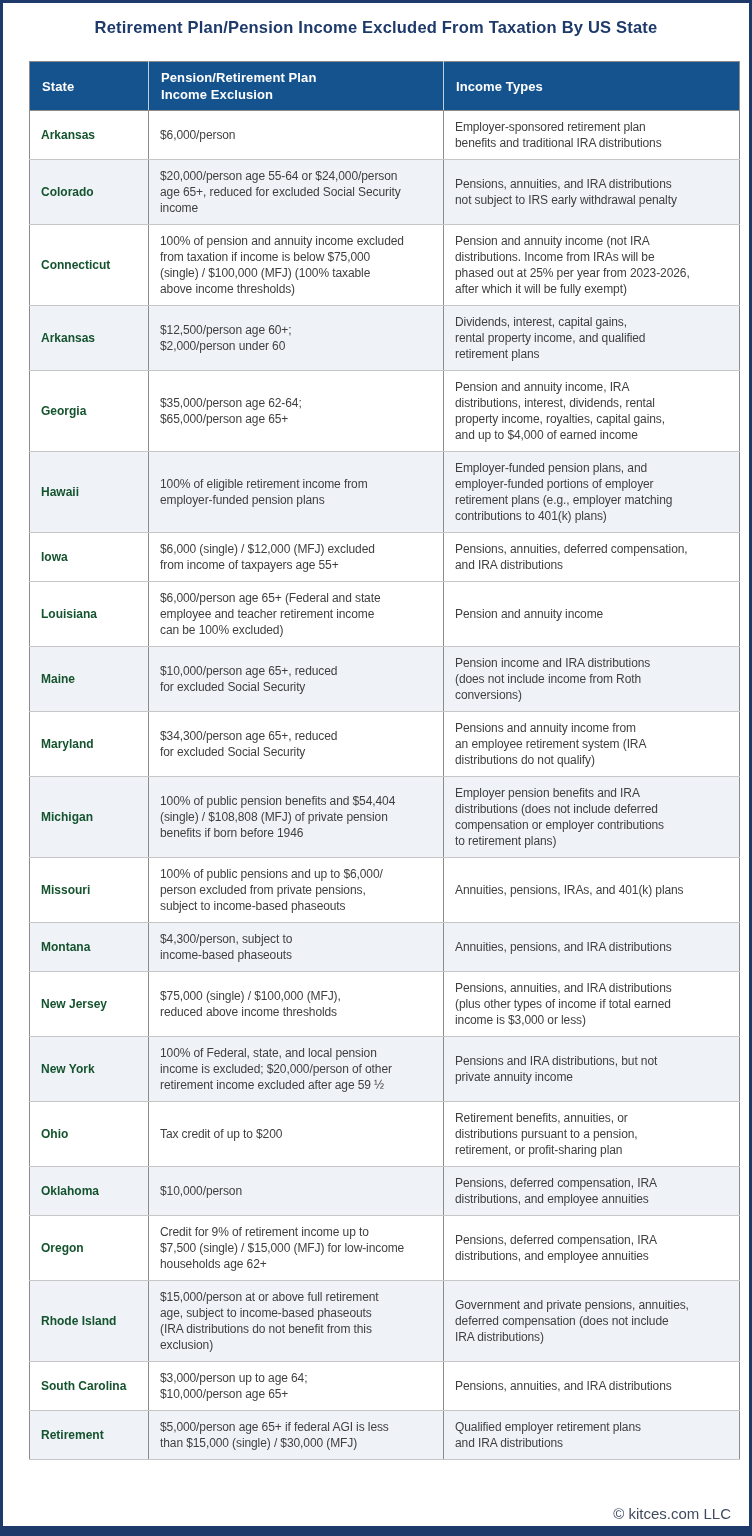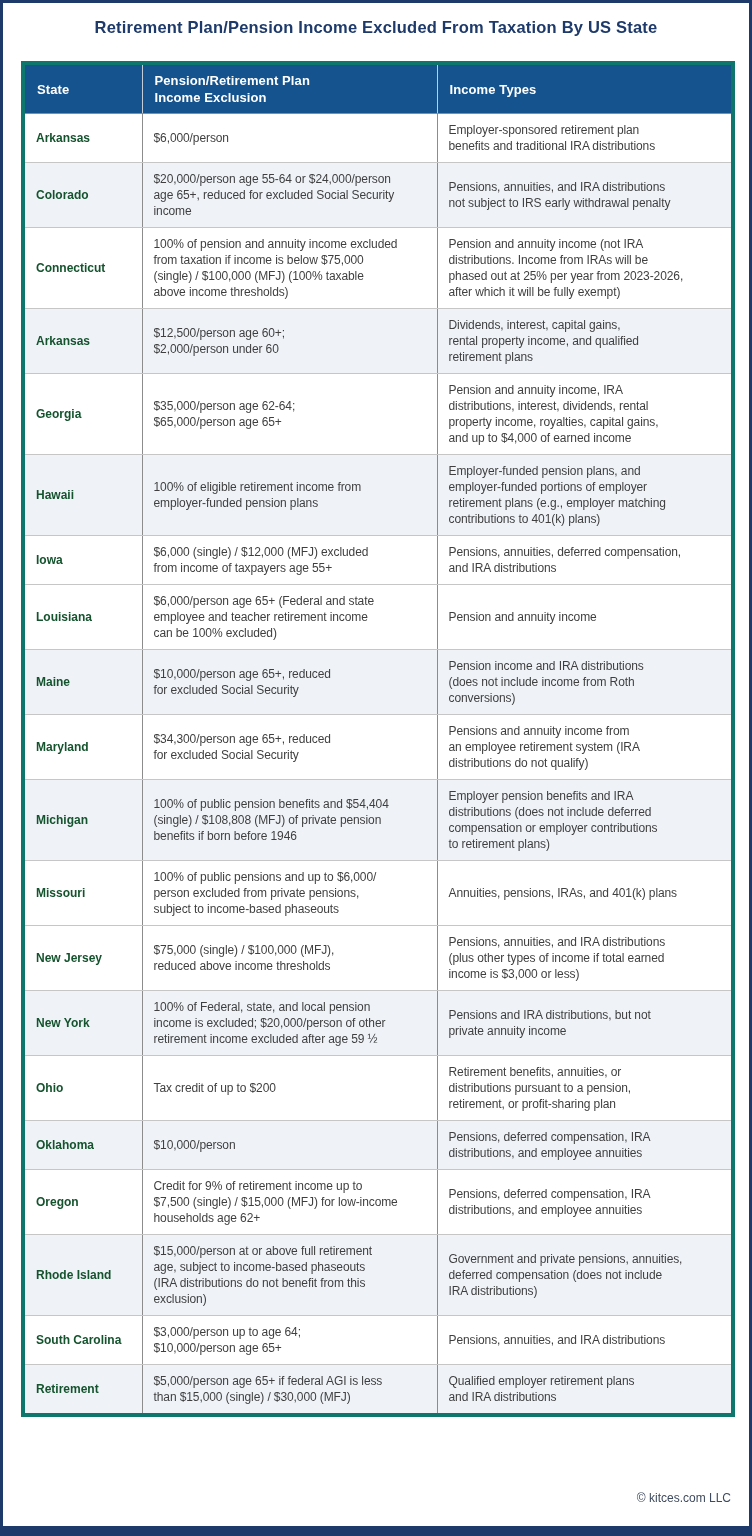--- a/index.html
+++ b/index.html
@@ -20,25 +20,25 @@
     margin: 0;
     padding-top: 13px;
     text-align: center;
     font-size: 16.5px;
     line-height: 22px;
     font-weight: bold;
     color: #1D3A6B;
     letter-spacing: 0.2px;
   }
   table.tax-table {
-    margin: 23px 0 0 18px;
+    margin: 23px 0 0 26px;
     width: 710px;
     border-collapse: collapse;
     table-layout: fixed;
-    border: 4px solid #0f766e;
+    border: 1px solid #0f766e;
   }
   .tax-table th {
     background: #15538E;
     color: #ffffff;
     font-size: 13px;
     line-height: 17px;
     font-weight: bold;
     text-align: left;
     vertical-align: middle;
     padding: 7px 12px;
@@ -65,22 +65,22 @@
   }
   .tax-table td.state {
     font-weight: bold;
     color: #14532d;
     letter-spacing: 0;
   }
   .tax-table tr.alt td { background: #EFF3F8; }
   .copyright {
     position: absolute;
     right: 18px;
-    bottom: 28px;
-    font-size: 12px;
+    bottom: 11px;
+    font-size: 15px;
     color: #3E4A5E;
   }
   .bottom-bar {
     position: absolute;
     left: 0; right: 0; bottom: 0;
     height: 7px;
     background: #1D3A6B;
   }
 </style>
 </head>
@@ -195,20 +195,26 @@
 compensation or employer contributions
 to retirement plans)</td>
         </tr>
         <tr>
           <td class="state">Missouri</td>
           <td>100% of public pensions and up to $6,000/
 person excluded from private pensions,
 subject to income-based phaseouts</td>
           <td>Annuities, pensions, IRAs, and 401(k) plans</td>
         </tr>
+        <tr class="alt">
+          <td class="state">Montana</td>
+          <td>$4,300/person, subject to
+income-based phaseouts</td>
+          <td>Annuities, pensions, and IRA distributions</td>
+        </tr>
         <tr>
           <td class="state">New Jersey</td>
           <td>$75,000 (single) / $100,000 (MFJ),
 reduced above income thresholds</td>
           <td>Pensions, annuities, and IRA distributions
 (plus other types of income if total earned
 income is $3,000 or less)</td>
         </tr>
         <tr class="alt">
           <td class="state">New York</td>

